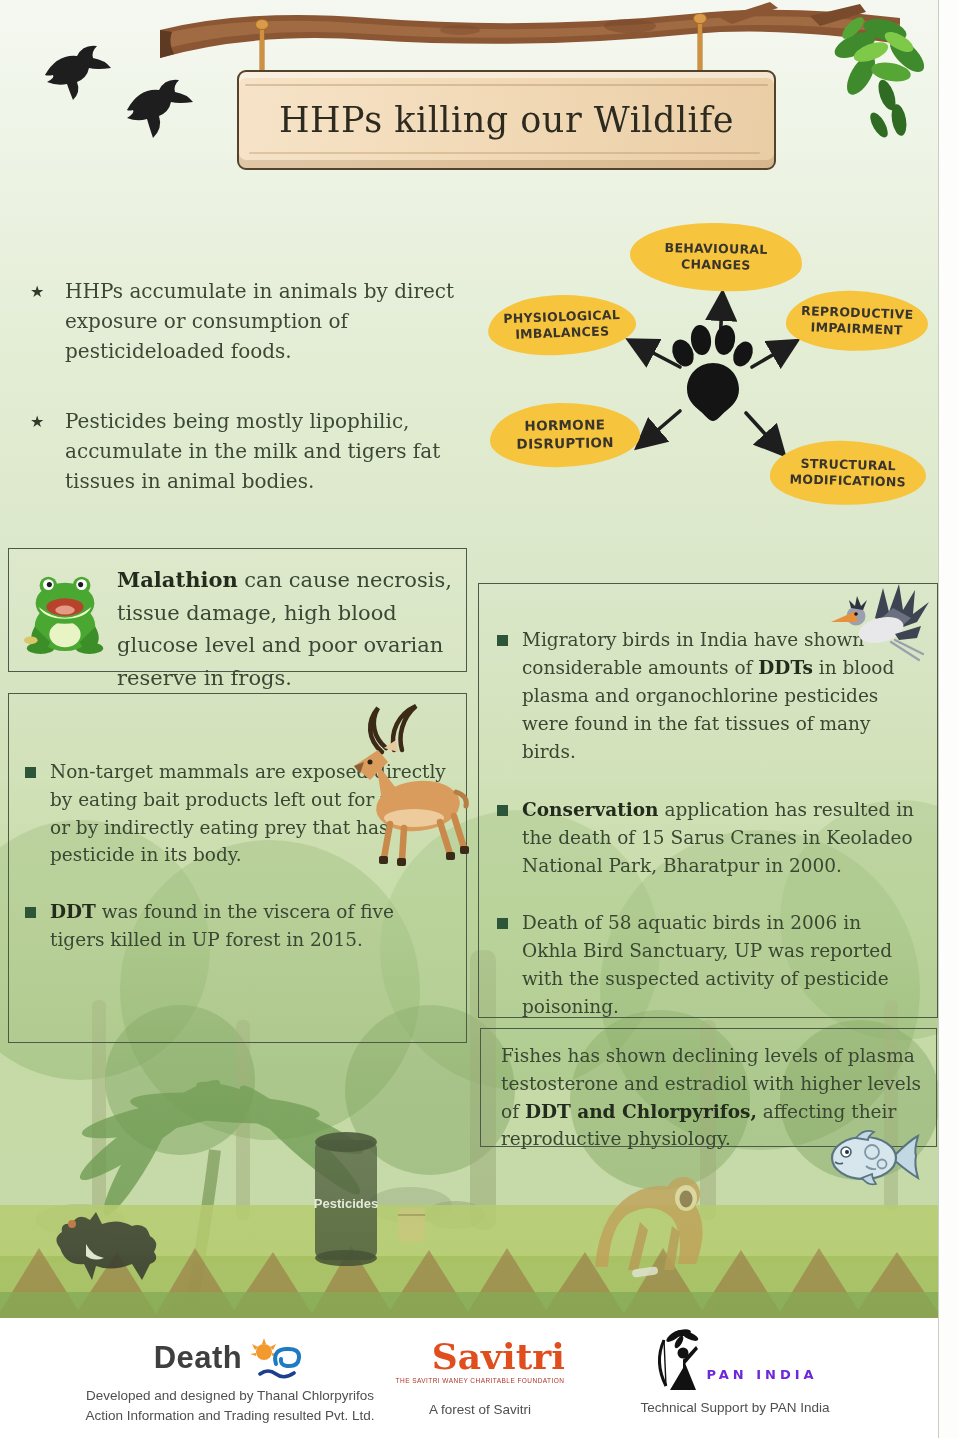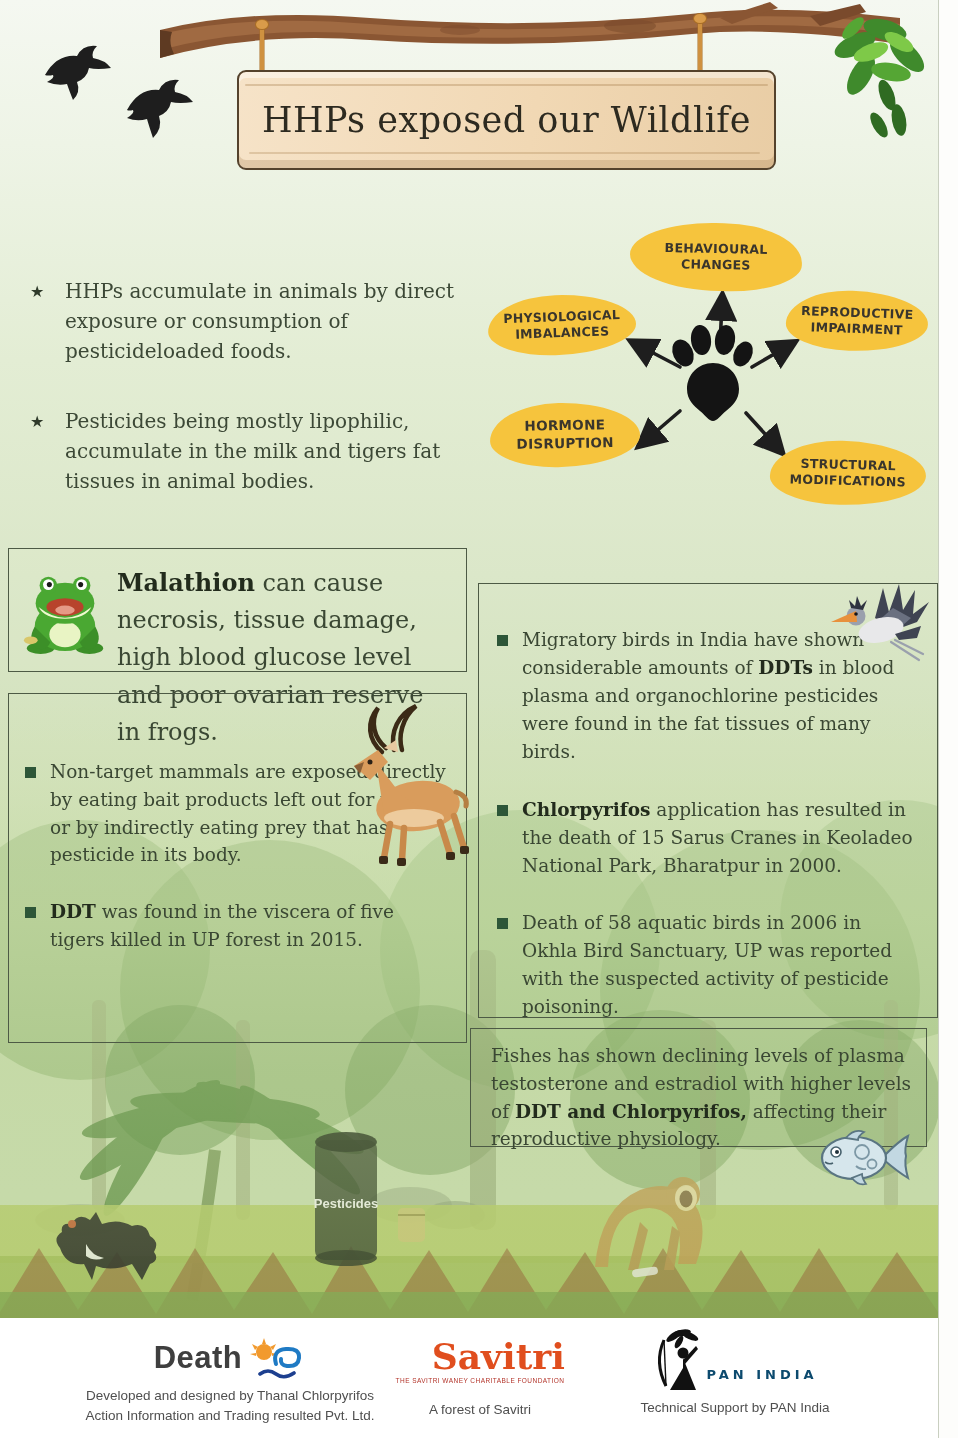--- a/index.html
+++ b/index.html
@@ -43,32 +43,32 @@
   .blob.b-phys{left:8px;top:80px;width:148px;height:60px;transform:rotate(-2deg);}
   .blob.b-beh{left:150px;top:8px;width:172px;height:68px;transform:rotate(1deg);border-radius:52% 48% 45% 55%/50% 60% 42% 55%;}
   .blob.b-rep{left:306px;top:76px;width:142px;height:60px;transform:rotate(2deg);}
   .blob.b-hor{left:10px;top:188px;width:150px;height:64px;transform:rotate(-1deg);font-size:13.5px;}
   .blob.b-str{left:290px;top:226px;width:156px;height:64px;transform:rotate(1.5deg);}
 
   
   .box{position:absolute;border:1.5px solid #4d5a45;box-sizing:border-box;color:#3a4733;}
   .box .rich b{color:#222b1c;}
   .frog-box{left:8px;top:548px;width:459px;height:124px;padding:15px 14px 10px 108px;
-            font-size:24px;line-height:1.55;background:rgba(222,234,202,.25);}
+            font-size:21px;line-height:1.55;background:rgba(222,234,202,.25);}
   .frog-svg{position:absolute;left:12px;top:16px;width:88px;height:92px;}
 
   .mammal-box{left:8px;top:693px;width:459px;height:350px;padding:64px 14px 12px 16px;
               display:flex;flex-direction:column;gap:29px;font-size:18.5px;line-height:1.5;}
   .deer-svg{position:absolute;right:-8px;top:6px;width:148px;height:168px;}
 
   .bird-box{left:478px;top:583px;width:460px;height:435px;padding:42px 18px 12px 18px;
             display:flex;flex-direction:column;gap:29px;font-size:18.5px;line-height:1.52;}
   .stork-svg{position:absolute;right:2px;top:-2px;width:110px;height:84px;}
 
-  .fish-box{left:470px;top:1028px;width:457px;height:119px;padding:13px 8px 10px 20px;
+  .fish-box{left:480px;top:1028px;width:457px;height:119px;padding:13px 8px 10px 20px;
             font-size:18.5px;line-height:1.5;}
   .fish-svg{position:absolute;right:14px;bottom:-46px;width:100px;height:68px;}
 
   .bullet{display:flex;gap:14px;}
   .sq{flex:0 0 11px;width:11px;height:11px;background:#2d5638;margin-top:9px;}
 
   
   .scene{position:absolute;left:0;top:700px;width:938px;height:618px;z-index:0;}
   .scene svg{position:absolute;left:0;top:0;width:938px;height:618px;}
   .scene .wash{position:absolute;left:0;top:0;width:938px;height:618px;
@@ -83,21 +83,21 @@
   .lg-thanal{left:80px;top:18px;width:300px;}
   .thanal-row{display:flex;align-items:center;justify-content:center;gap:6px;}
   .thanal-name{font-size:31px;font-weight:800;color:#3f3f3f;letter-spacing:.5px;}
   .caption{font-size:13.5px;color:#4f4f4f;line-height:1.45;margin-top:6px;}
   .lg-savitri{left:395px;top:20px;width:170px;}
   .savitri-name{font-family:"DejaVu Serif",serif;font-weight:700;font-size:36px;color:#e04e1e;line-height:1;text-align:right;}
   .savitri-tag{font-size:6.5px;color:#b3342a;letter-spacing:.45px;margin-top:3px;white-space:nowrap;}
   .savitri-cap{margin-top:16px;}
   .lg-pan{left:615px;top:10px;width:240px;}
   .pan-row{display:flex;align-items:flex-end;justify-content:center;gap:2px;}
-  .pan-name{font-family:"DejaVu Sans",sans-serif;font-weight:800;font-size:13px;color:#0c4a6e;
+  .pan-name{font-family:"DejaVu Sans",sans-serif;font-weight:800;font-size:13px;color:#6d28d9;
             letter-spacing:4px;padding-bottom:10px;}
 </style>
 </head>
 <body>
 
 <div class="canvas">
 
   <div class="scene">
     <svg viewBox="0 0 938 618" preserveAspectRatio="none">
 
@@ -203,21 +203,21 @@
   </svg>
 
   <div class="rope r1 z1">
       <span class="knot" style="top:-2px"></span>
     </div>
   <div class="rope r2 z1">
       <span class="knot" style="top:-2px"></span>
     </div>
 
   <div class="sign z1">
-    <span class="title">HHPs exposed our Wildlife</span>
+    <span class="title">HHPs killing our Wildlife</span>
   </div>
 
   <div class="intro z1">
     <div class="intro-item">
       <span class="star">★</span>
       <span class="rich">HHPs accumulate in animals by direct exposure or consumption of pesticideloaded foods.</span>
     </div>
     <div class="intro-item">
       <span class="star">★</span>
       <span class="rich">Pesticides being mostly lipophilic, accumulate in the milk  and tigers fat tissues in animal bodies.</span>
@@ -327,21 +327,21 @@
         <line x1="70" y1="58" x2="98" y2="72"></line>
         <line x1="66" y1="60" x2="94" y2="78"></line>
       </g>
     </svg>
     <div class="bullet">
       <span class="sq"></span>
       <span class="rich">Migratory birds in India have shown considerable amounts of <b>DDTs</b> in blood plasma and organochlorine pesticides were found in the fat tissues of many birds.</span>
     </div>
     <div class="bullet">
       <span class="sq"></span>
-      <span class="rich"><b>Chlorpyrifos</b> application has resulted in the death of 15 Sarus Cranes in Keoladeo National Park, Bharatpur in 2000.</span>
+      <span class="rich"><b>Conservation</b> application has resulted in the death of 15 Sarus Cranes in Keoladeo National Park, Bharatpur in 2000.</span>
     </div>
     <div class="bullet">
       <span class="sq"></span>
       <span class="rich">Death of 58 aquatic birds in 2006 in Okhla Bird Sanctuary, UP was reported with the suspected activity of pesticide poisoning.</span>
     </div>
   </div>
 
   <div class="box fish-box z2">
     <span class="rich">Fishes has shown declining levels of plasma testosterone and estradiol with higher levels of <b>DDT and Chlorpyrifos,</b> affecting their reproductive physiology.</span>
     <svg class="fish-svg" viewBox="0 0 100 68">

